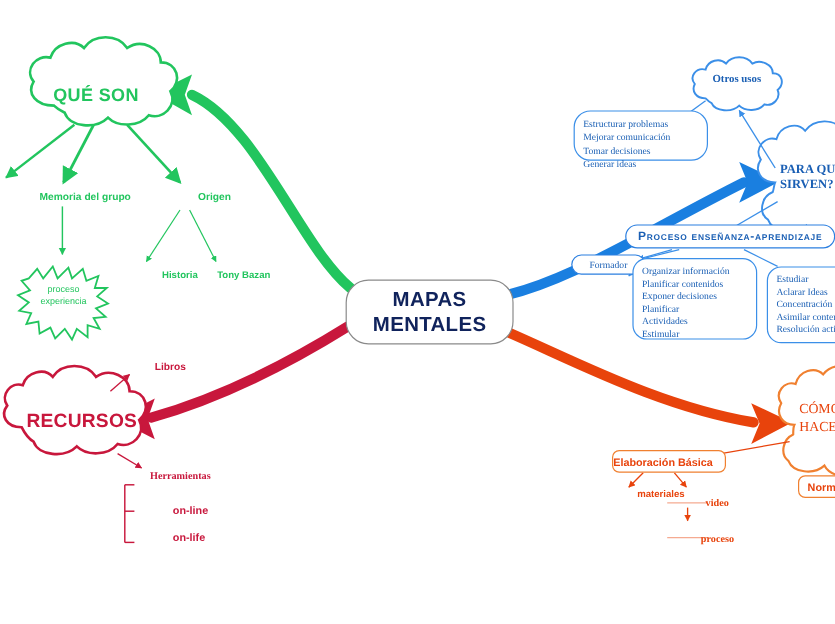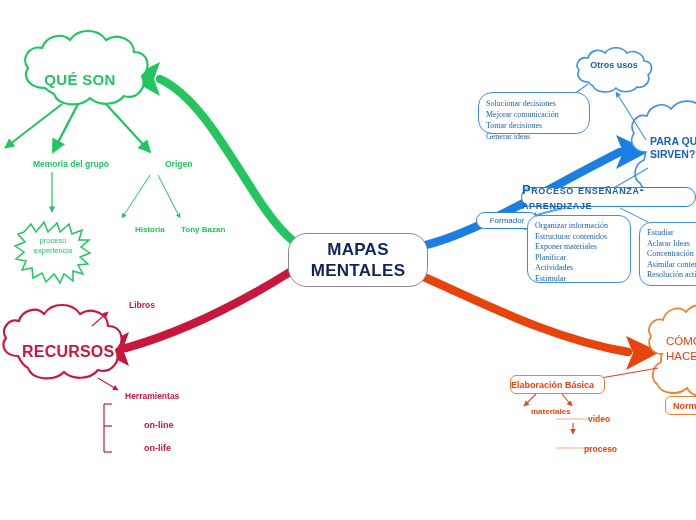--- a/index.html
+++ b/index.html
@@ -54,21 +54,21 @@
     text-align: center;
     white-space: pre;
     pointer-events: none;
   }
   .txt {
     position: absolute;
     white-space: pre;
     padding-left: 27px;
   }
   .bold { font-weight: bold; }
-  .serif { font-family: Liberation Sans, sans-serif; }
+  .serif { font-family: Liberation Serif, serif; }
 
   
   .green { color: #22c55e; }
   .red   { color: #c8173c; }
   .orange{ color: #e8430c; }
 
   
   .rbox {
     position: absolute;
     box-sizing: border-box;
@@ -90,21 +90,21 @@
   }
   .list {
     font-family: "Liberation Serif", serif;
     font-size: 8px;
     line-height: 11px;
     color: #1a5fb4;
     padding: 5px 7px;
   }
   .deco {
     font-weight: bold;
-    font-size: 13px;
+    font-size: 10px;
     letter-spacing: 0.6px;
     text-transform: none;
     font-variant: small-caps;
   }
 </style>
 </head>
 <body>
 
 <div id="canvas">
 
@@ -275,43 +275,43 @@
 experiencia</div>
 
   <div class="txt green bold" style="left:108px; top:225px; font-size:8px;">Historia</div>
 
   <div class="txt green bold" style="left:154px; top:225px; font-size:8px;">Tony Bazan</div>
 
   <div class="cloud-label bold serif" style="left:584px; top:60px; width:60px; font-size:9px; color:#1a5fb4;">Otros usos</div>
 
   <div class="rbox blue-b" style="left:478px; top:92px; width:112px; height:42px; border-radius:14px;">
     <div class="list" style="position:static;">
-      <div>Solucionar decisiones</div>
+      <div>Estructurar problemas</div>
       <div>Mejorar comunicación</div>
       <div>Tomar decisiones</div>
       <div>Generar ideas</div>
     </div>
   </div>
 
   <div class="cloud-label bold serif" style="left:650px; top:135px; width:60px; font-size:10.5px; line-height:13px; color:#1a5fb4; text-align:left;">PARA QUÉ
 SIRVEN?</div>
 
   <div class="pill deco" style="left:521px; top:187px; width:175px; height:20px;">
     <span>Proceso enseñanza-aprendizaje</span>
   </div>
 
   <div class="pill serif" style="left:476px; top:212px; width:62px; height:17px; font-size:8px; border-width:1.2px;">
     <span>Formador</span>
   </div>
 
   <div class="rbox blue-b" style="left:527px; top:215px; width:104px; height:68px; border-radius:12px;">
     <div class="list" style="position:static; line-height:10.5px;">
       <div>Organizar información</div>
-      <div>Estructurar contenidos</div>
-      <div>Exponer materiales</div>
+      <div>Planificar contenidos</div>
+      <div>Exponer decisiones</div>
       <div>Planificar</div>
       <div>Actividades</div>
       <div>Estimular</div>
     </div>
   </div>
 
   <div class="rbox blue-b" style="left:639px; top:222px; width:92px; height:64px; border-radius:12px;">
     <div class="list" style="position:static; line-height:10.5px;">
       <div>Estudiar</div>
       <div>Aclarar Ideas</div>

